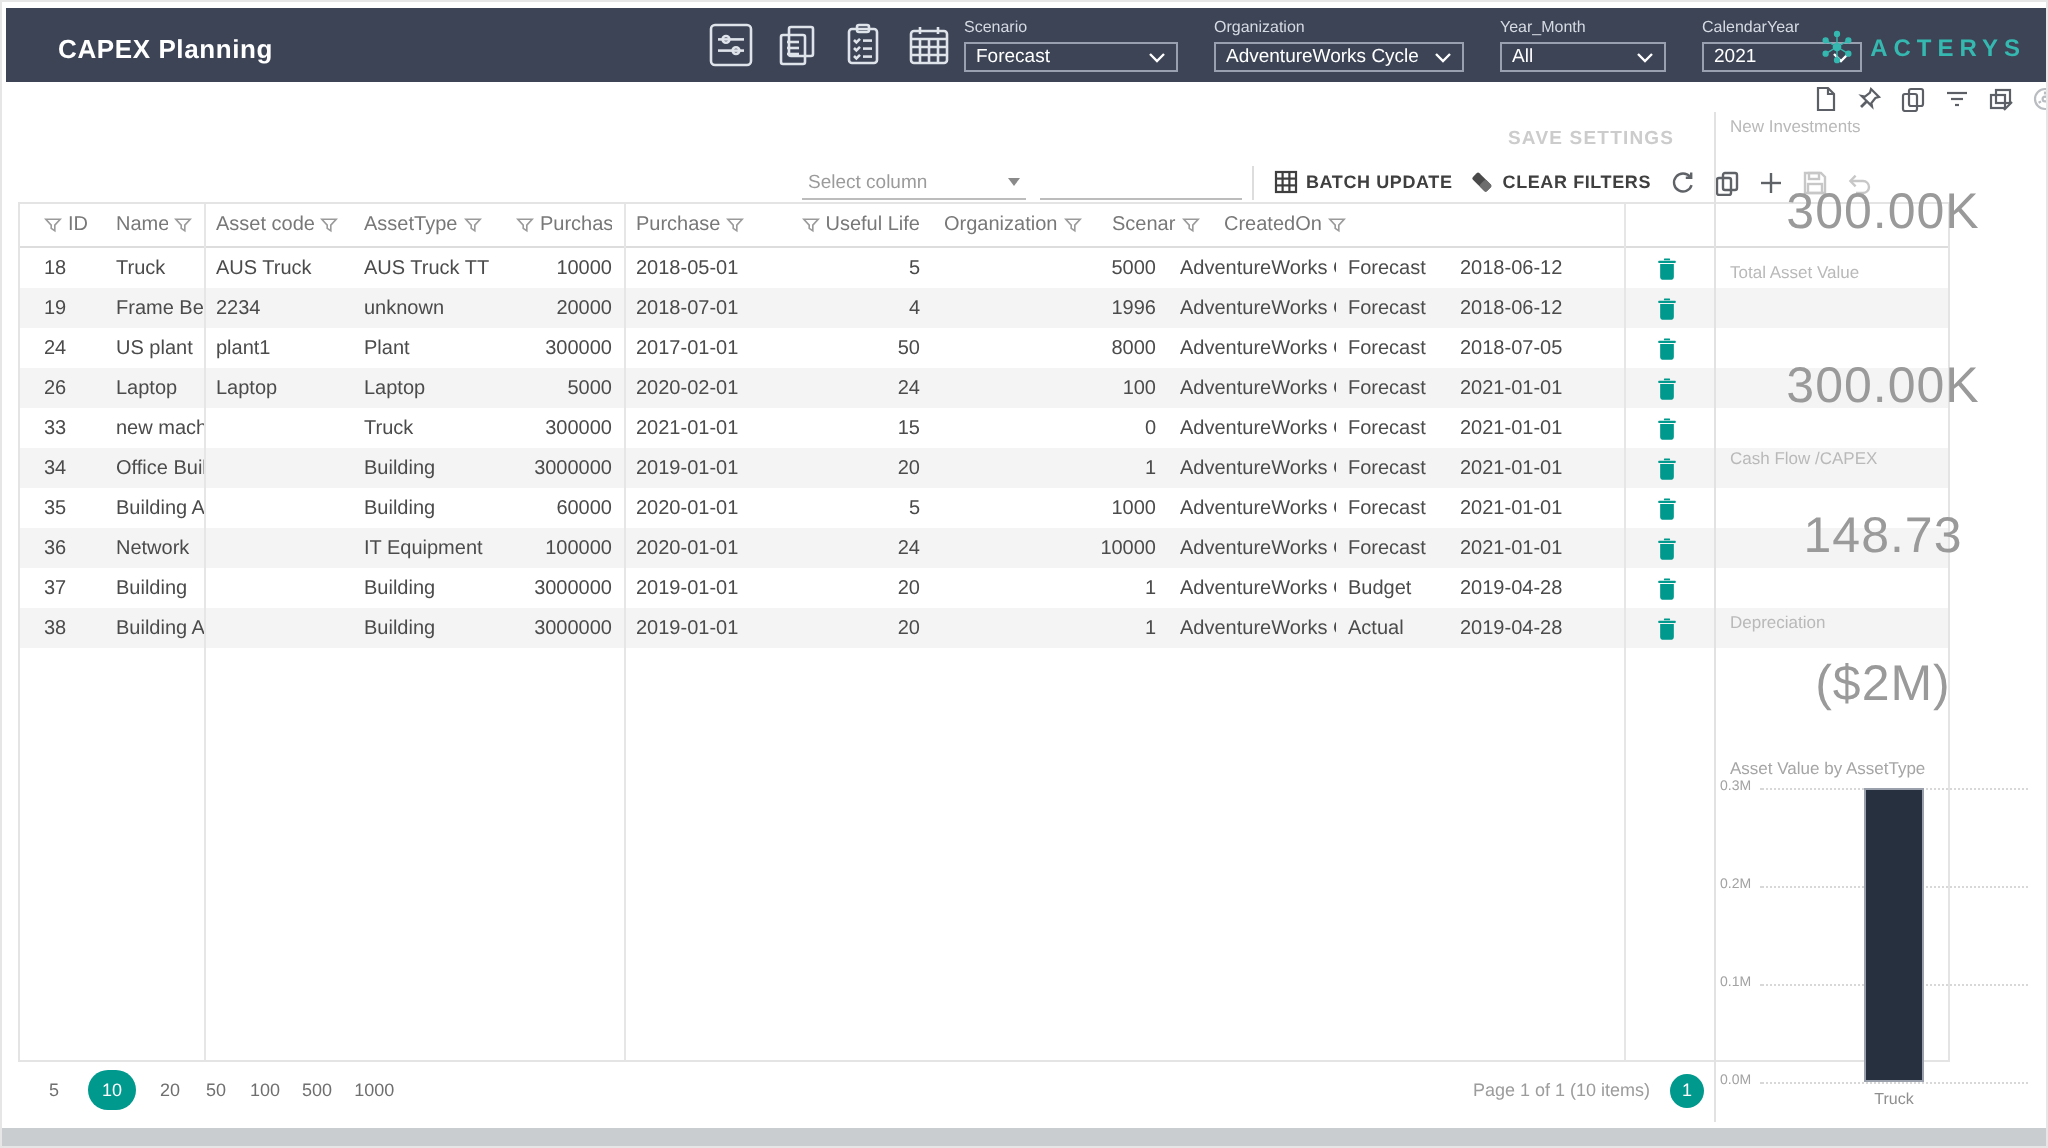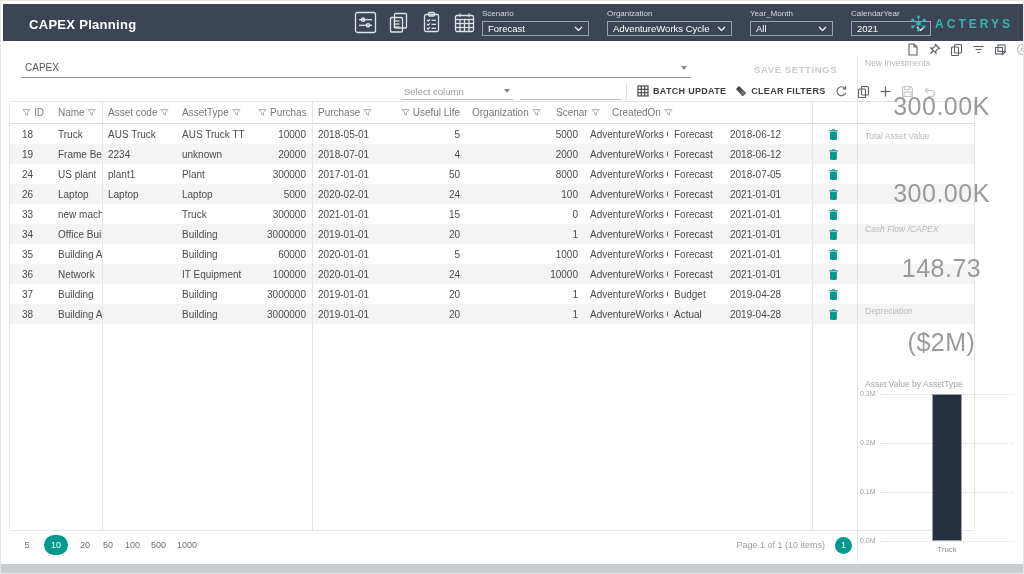--- a/index.html
+++ b/index.html
@@ -208,24 +208,20 @@
       </svg>
     <svg class="lite" viewBox="0 0 13 13">
         <circle cx="6.5" cy="6.5" r="5"></circle>
         <circle cx="6.5" cy="6.5" r="1.2"></circle>
         <line x1="6.5" y1="2.8" x2="6.5" y2="4.2"></line>
         <line x1="9.7" y1="8.4" x2="8.5" y2="7.7"></line>
         <line x1="3.3" y1="8.4" x2="4.5" y2="7.7"></line>
       </svg>
   </div>
 
-  <div class="capex-select">
-    <span>CAPEX</span>
-    <span class="caret"></span>
-  </div>
   <div class="save-settings">SAVE SETTINGS</div>
 
   <div class="select-column">
     <span>Select column</span>
     <span class="caret"></span>
   </div>
   <input class="filter-input" style="">
   <div class="tdivider"></div>
 
   <div class="grid-actions">
@@ -367,21 +363,21 @@
           </div>
         </div>
         <div class="tr alt">
           <div class="td c0">19</div>
           <div class="td c1">Frame Bend...</div>
           <div class="td c2">2234</div>
           <div class="td c3">unknown</div>
           <div class="td c4 num">20000</div>
           <div class="td c5">2018-07-01</div>
           <div class="td c6 num">4</div>
-          <div class="td c7 num">2000</div>
+          <div class="td c7 num">1996</div>
           <div class="td c8">AdventureWorks C...</div>
           <div class="td c9">Forecast</div>
           <div class="td c10">2018-06-12</div>
           <div class="td c11">
             <svg class="trash" viewBox="0 0 10 12">
     <path fill="#00998d" d="M1.2 3.2h7.6v7.2c0 .9-.7 1.6-1.6 1.6H2.8c-.9 0-1.6-.7-1.6-1.6z"></path>
     <rect fill="#00998d" x="0.2" y="1.4" width="9.6" height="1.3" rx="0.3"></rect>
     <rect fill="#00998d" x="3.3" y="0.2" width="3.4" height="1" rx="0.3"></rect>
   </svg>
           </div>
@@ -570,21 +566,21 @@
     <div id="kpis">
         <div>
     <div class="kpi-label" style="top: 2px;">New Investments</div>
     <div class="kpi-value" style="top: 36px;">300.00K</div>
   </div>
         <div>
     <div class="kpi-label" style="top: 75px;">Total Asset Value</div>
     <div class="kpi-value" style="top: 123px;">300.00K</div>
   </div>
         <div>
-    <div class="kpi-label" style="top: 168px; font-style: italic;">Cash Flow /CAPEX</div>
+    <div class="kpi-label" style="top: 168px;">Cash Flow /CAPEX</div>
     <div class="kpi-value" style="top: 198px;">148.73</div>
   </div>
         <div>
     <div class="kpi-label" style="top: 250px;">Depreciation</div>
     <div class="kpi-value" style="top: 272px;">($2M)</div>
   </div>
       </div>
     <div class="chart-title">Asset Value by AssetType</div>
     <div class="plot">
         <div class="gridline" style="top: 0px;"></div>

